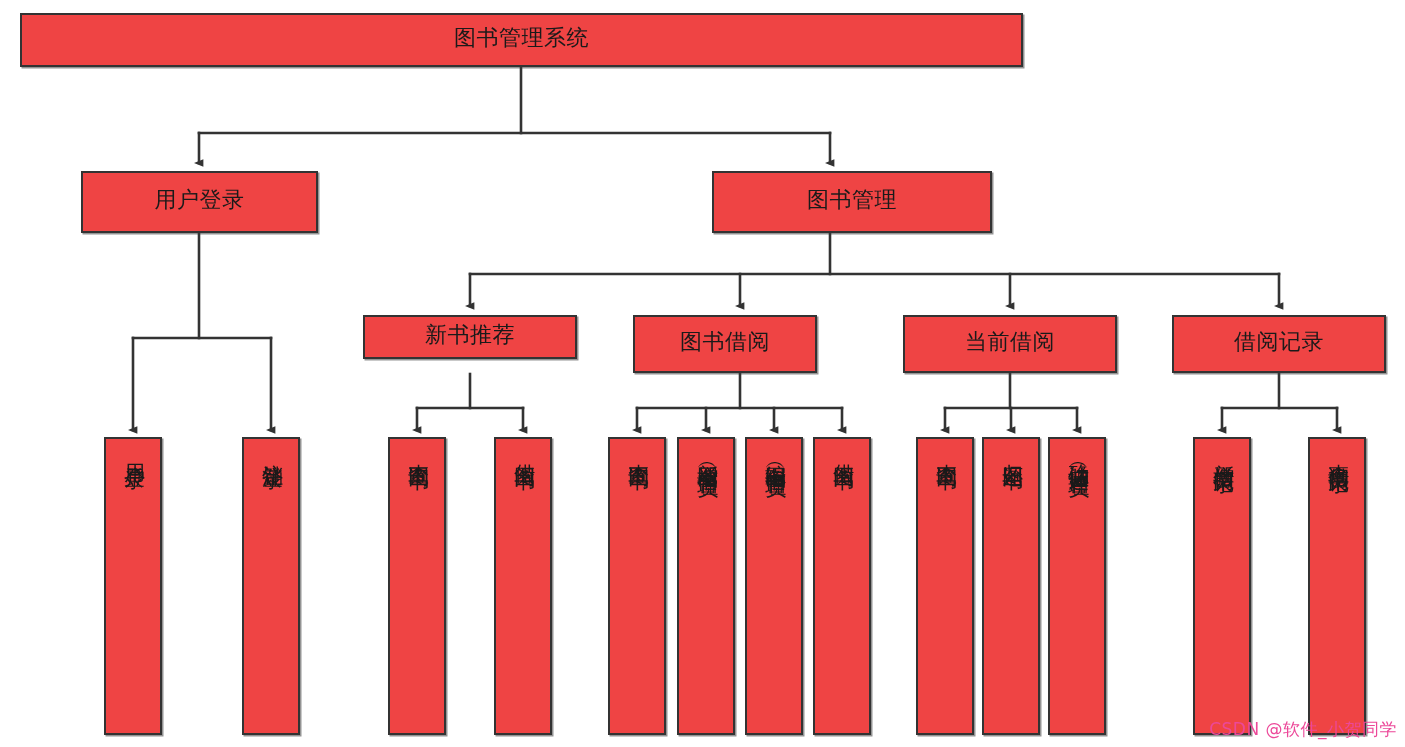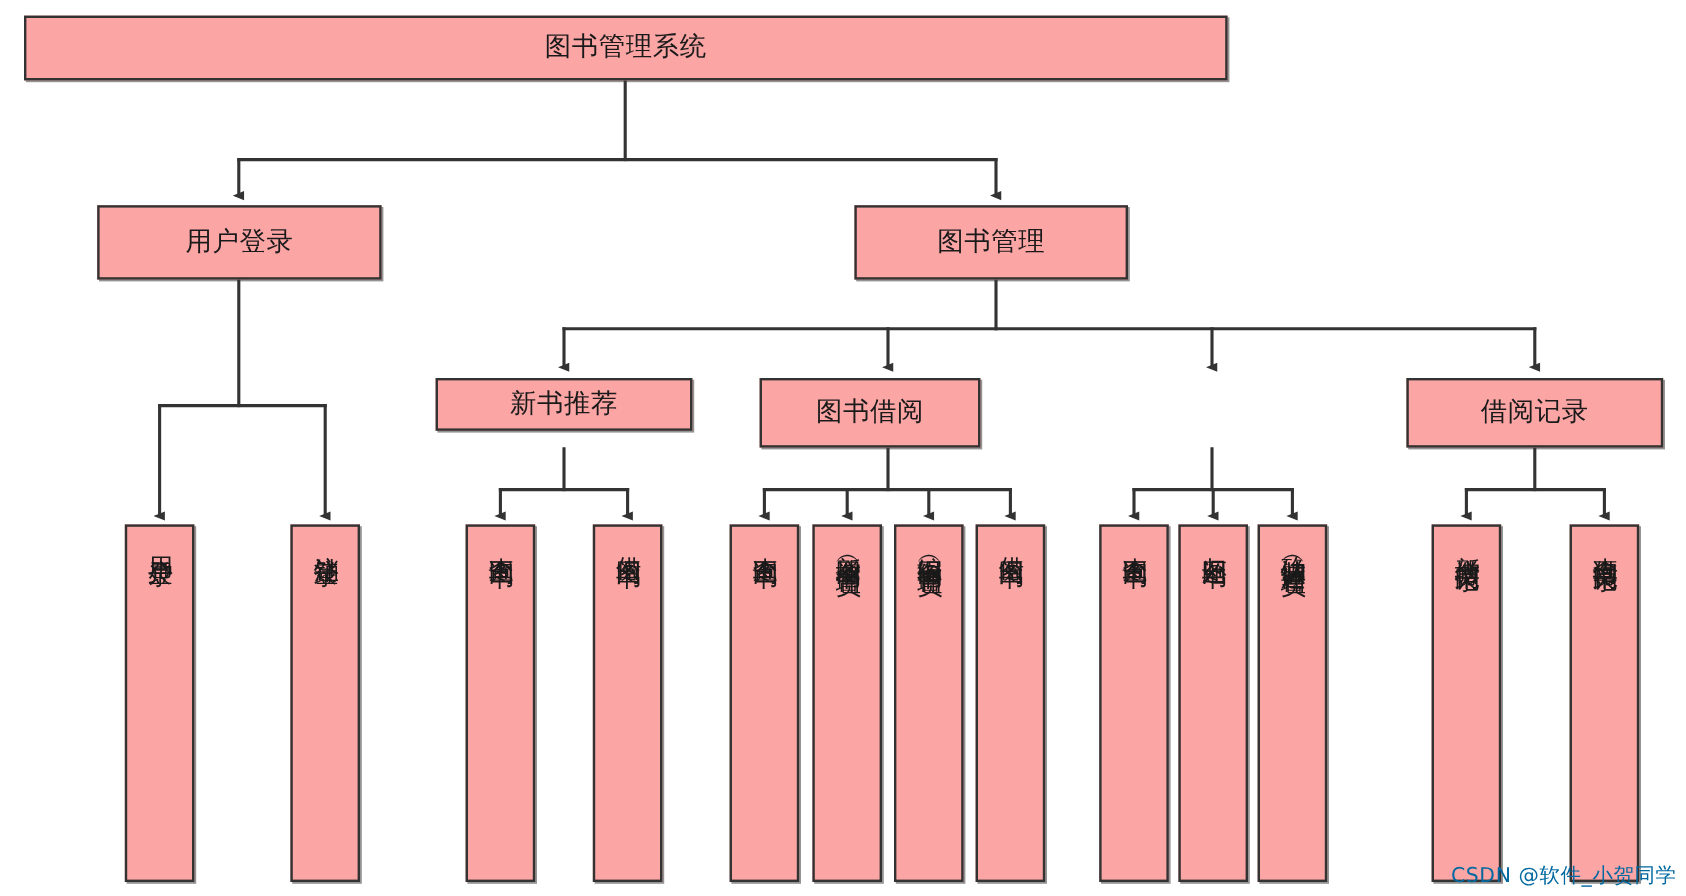--- a/index.html
+++ b/index.html
@@ -21,28 +21,29 @@
   svg#wires {
     position: absolute;
     left: 0;
     top: 0;
     width: 1405px;
     height: 747px;
   }
   .node {
     position: absolute;
     box-sizing: border-box;
-    background: #fca5a5;
+    background: #ef4444;
     border: 2px solid #333333;
     box-shadow: 1.5px 1.5px 0 0 rgba(60,60,60,0.55);
     display: flex;
     align-items: center;
     justify-content: center;
     color: #1a1a1a;
     z-index: 3;
+    font-family: Liberation Mono, monospace;
   }
   .node-label {
     font-size: 22px;
     line-height: 1.15;
     letter-spacing: 0.5px;
     white-space: nowrap;
     color: #1a1a1a;
   }
   
   .node.leaf {
@@ -56,21 +57,21 @@
     font-size: 21px;
     line-height: 1.32;
     letter-spacing: 2px;
     max-height: 100%;
   }
   .watermark {
     position: absolute;
     right: 8px;
     bottom: 6px;
     font-size: 17px;
-    color: #0369a1;
+    color: #ec4899;
     letter-spacing: 0.5px;
     z-index: 5;
     white-space: nowrap;
     user-select: none;
   }
 </style>
 </head>
 <body>
 
 <div id="canvas">
@@ -128,32 +129,35 @@
   </svg>
 
   <div class="node" style="left:20px; top:13px; width:1003px; height:54px;">
     <span class="node-label">图书管理系统</span>
   </div>
 
   <div class="node" style="left:81px; top:171px; width:237px; height:62px;">
     <span class="node-label">用户登录</span>
   </div>
 
-  <div class="node" style="left:712px; top:171px; width:228px; height:62px;">
+  <div class="node" style="left:712px; top:171px; width:280px; height:62px;">
     <span class="node-label">图书管理</span>
   </div>
 
   <div class="node" style="left:363px; top:315px; width:214px; height:44px;">
     <span class="node-label">新书推荐</span>
   </div>
 
   <div class="node" style="left:633px; top:315px; width:184px; height:58px;">
     <span class="node-label">图书借阅</span>
   </div>
 
+  <div class="node" style="left:903px; top:315px; width:214px; height:58px;">
+    <span class="node-label">当前借阅</span>
+  </div>
 
   <div class="node" style="left:1172px; top:315px; width:214px; height:58px;align-items:center;">
     <span class="node-label">借阅记录</span>
   </div>
 
   <div class="node leaf" style="left:104px; top:437px; width:58px; height:298px;">
     <span class="node-label">用户登录</span>
   </div>
   <div class="node leaf" style="left:242px; top:437px; width:58px; height:298px;">
     <span class="node-label">注销登录</span>

